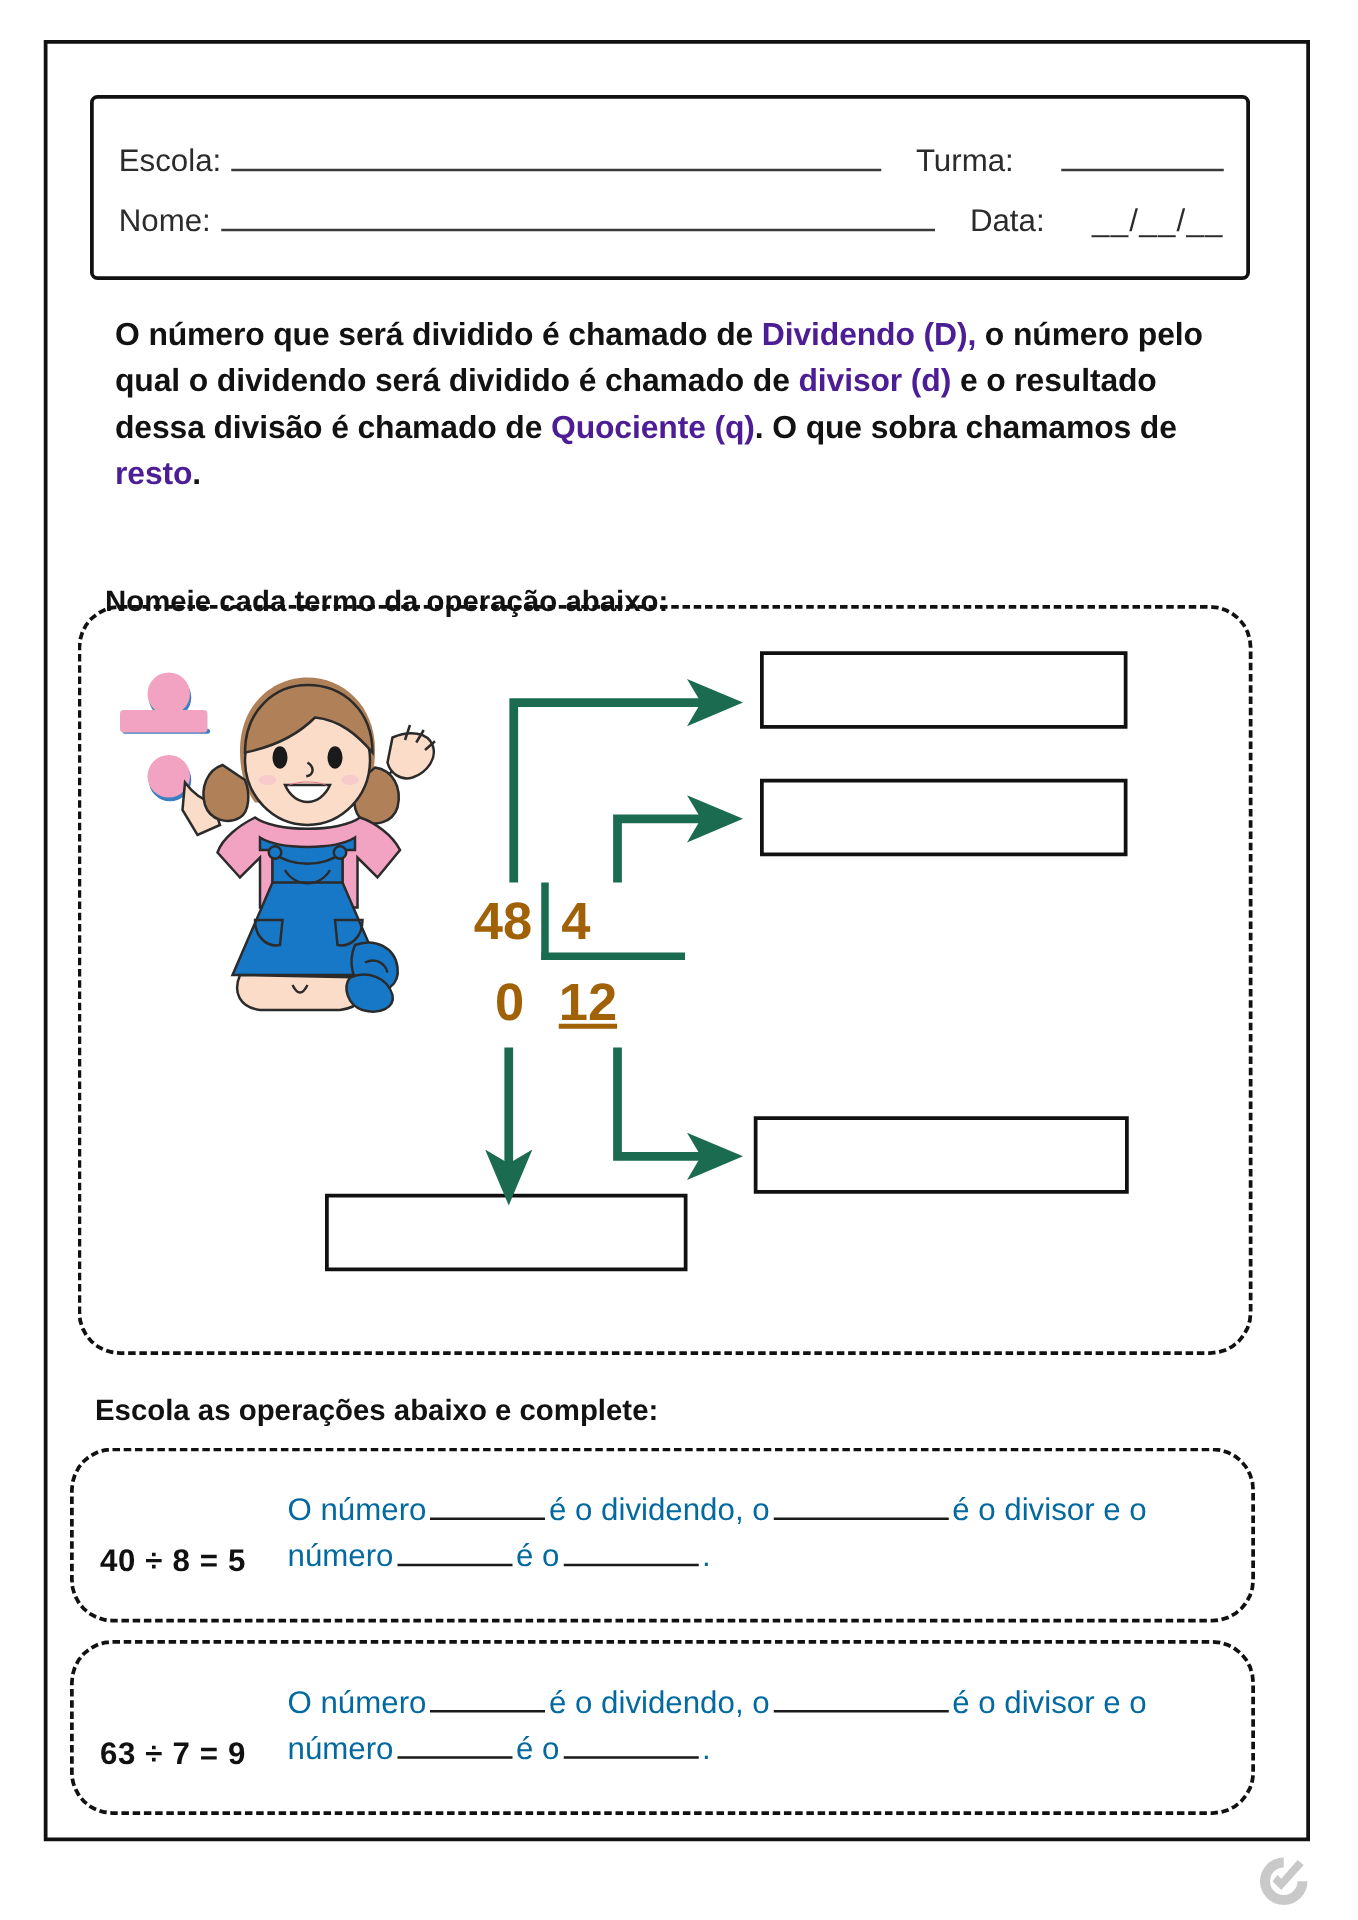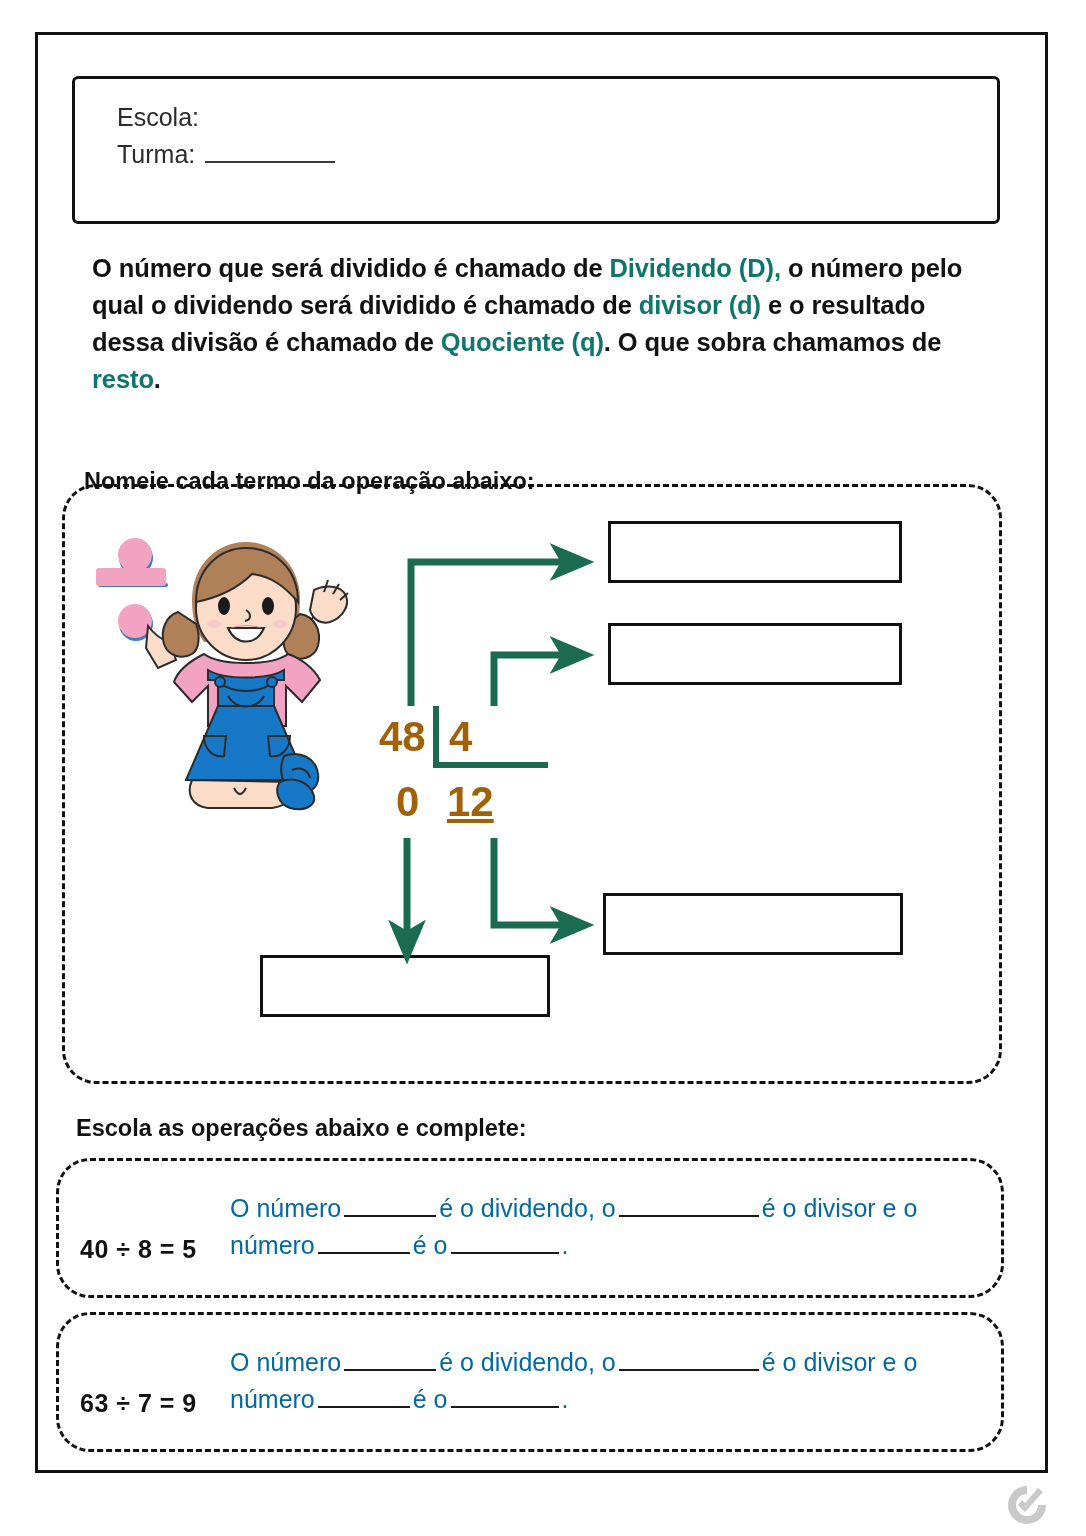--- a/index.html
+++ b/index.html
@@ -40,21 +40,21 @@
   .id-row {
     position: absolute;
     left: 20px;
     right: 18px;
     display: flex;
     align-items: baseline;
     font-size: 25px;
     color: #2b2b2b;
     font-family: "Liberation Sans", sans-serif;
   }
-  .id-row-1 { top: 24px; flex-direction: column; }
+  .id-row-1 { top: 36px; }
   .id-row-2 { top: 84px; }
   .id-label {
     white-space: nowrap;
     font-size: 25px;
   }
   .id-rule {
     flex: 1 1 auto;
     border-bottom: 2px solid #3a3a3a;
     margin: 0 6px 5px 8px;
     height: 1px;
@@ -64,40 +64,41 @@
     border-bottom: 2px solid #3a3a3a;
     margin: 0 0 5px 10px;
     height: 1px;
   }
   .id-right {
     white-space: nowrap;
     margin-left: 22px;
     display: flex;
     align-items: baseline;
     font-size: 25px;
+    gap: 28px;
   }
   .date-slashes {
     margin-left: 10px;
     letter-spacing: 1px;
     white-space: pre;
   }
 
   
   .intro {
     position: absolute;
     left: 92px;
     top: 250px;
     width: 880px;
     font-size: 25.5px;
     font-weight: bold;
     line-height: 37px;
     color: #121212;
     letter-spacing: -0.1px;
   }
-  .accent { color: #0f766e; }
+  .accent { color: #4c1d95; }
 
   
   .section-heading {
     position: absolute;
     font-size: 23.5px;
     font-weight: bold;
     color: #121212;
   }
   .heading-nomeie { left: 84px; top: 438px; margin-top: 30px; }
   .heading-observe { left: 76px; top: 1115px; }
@@ -242,20 +243,28 @@
 
   <div class="id-row id-row-1">
     <span class="id-label">Escola:</span>
     <span class="id-rule"></span>
     <span class="id-right">
       <span class="id-label">Turma:</span>
       <span class="id-rule-short"></span>
     </span>
   </div>
 
+  <div class="id-row id-row-2">
+    <span class="id-label">Nome:</span>
+    <span class="id-rule"></span>
+    <span class="id-right">
+      <span class="id-label">Data:</span>
+      <span class="date-slashes">__/__/__</span>
+    </span>
+  </div>
 
 </div>
 
 <div class="intro"><span>O número que será dividido é chamado de </span><span class="accent">Dividendo (D),</span><span> o número pelo qual o dividendo será dividido é chamado de </span><span class="accent">divisor (d)</span><span> e o resultado dessa divisão é chamado de </span><span class="accent">Quociente (q)</span><span>.  O que sobra chamamos de </span><span class="accent">resto</span><span>.</span></div>
 
 <div class="section-heading heading-nomeie">Nomeie cada termo da operação abaixo:</div>
 
 <div class="dashed-panel panel-diagram"></div>
 
 <svg class="illustration" viewBox="0 0 285 285">

